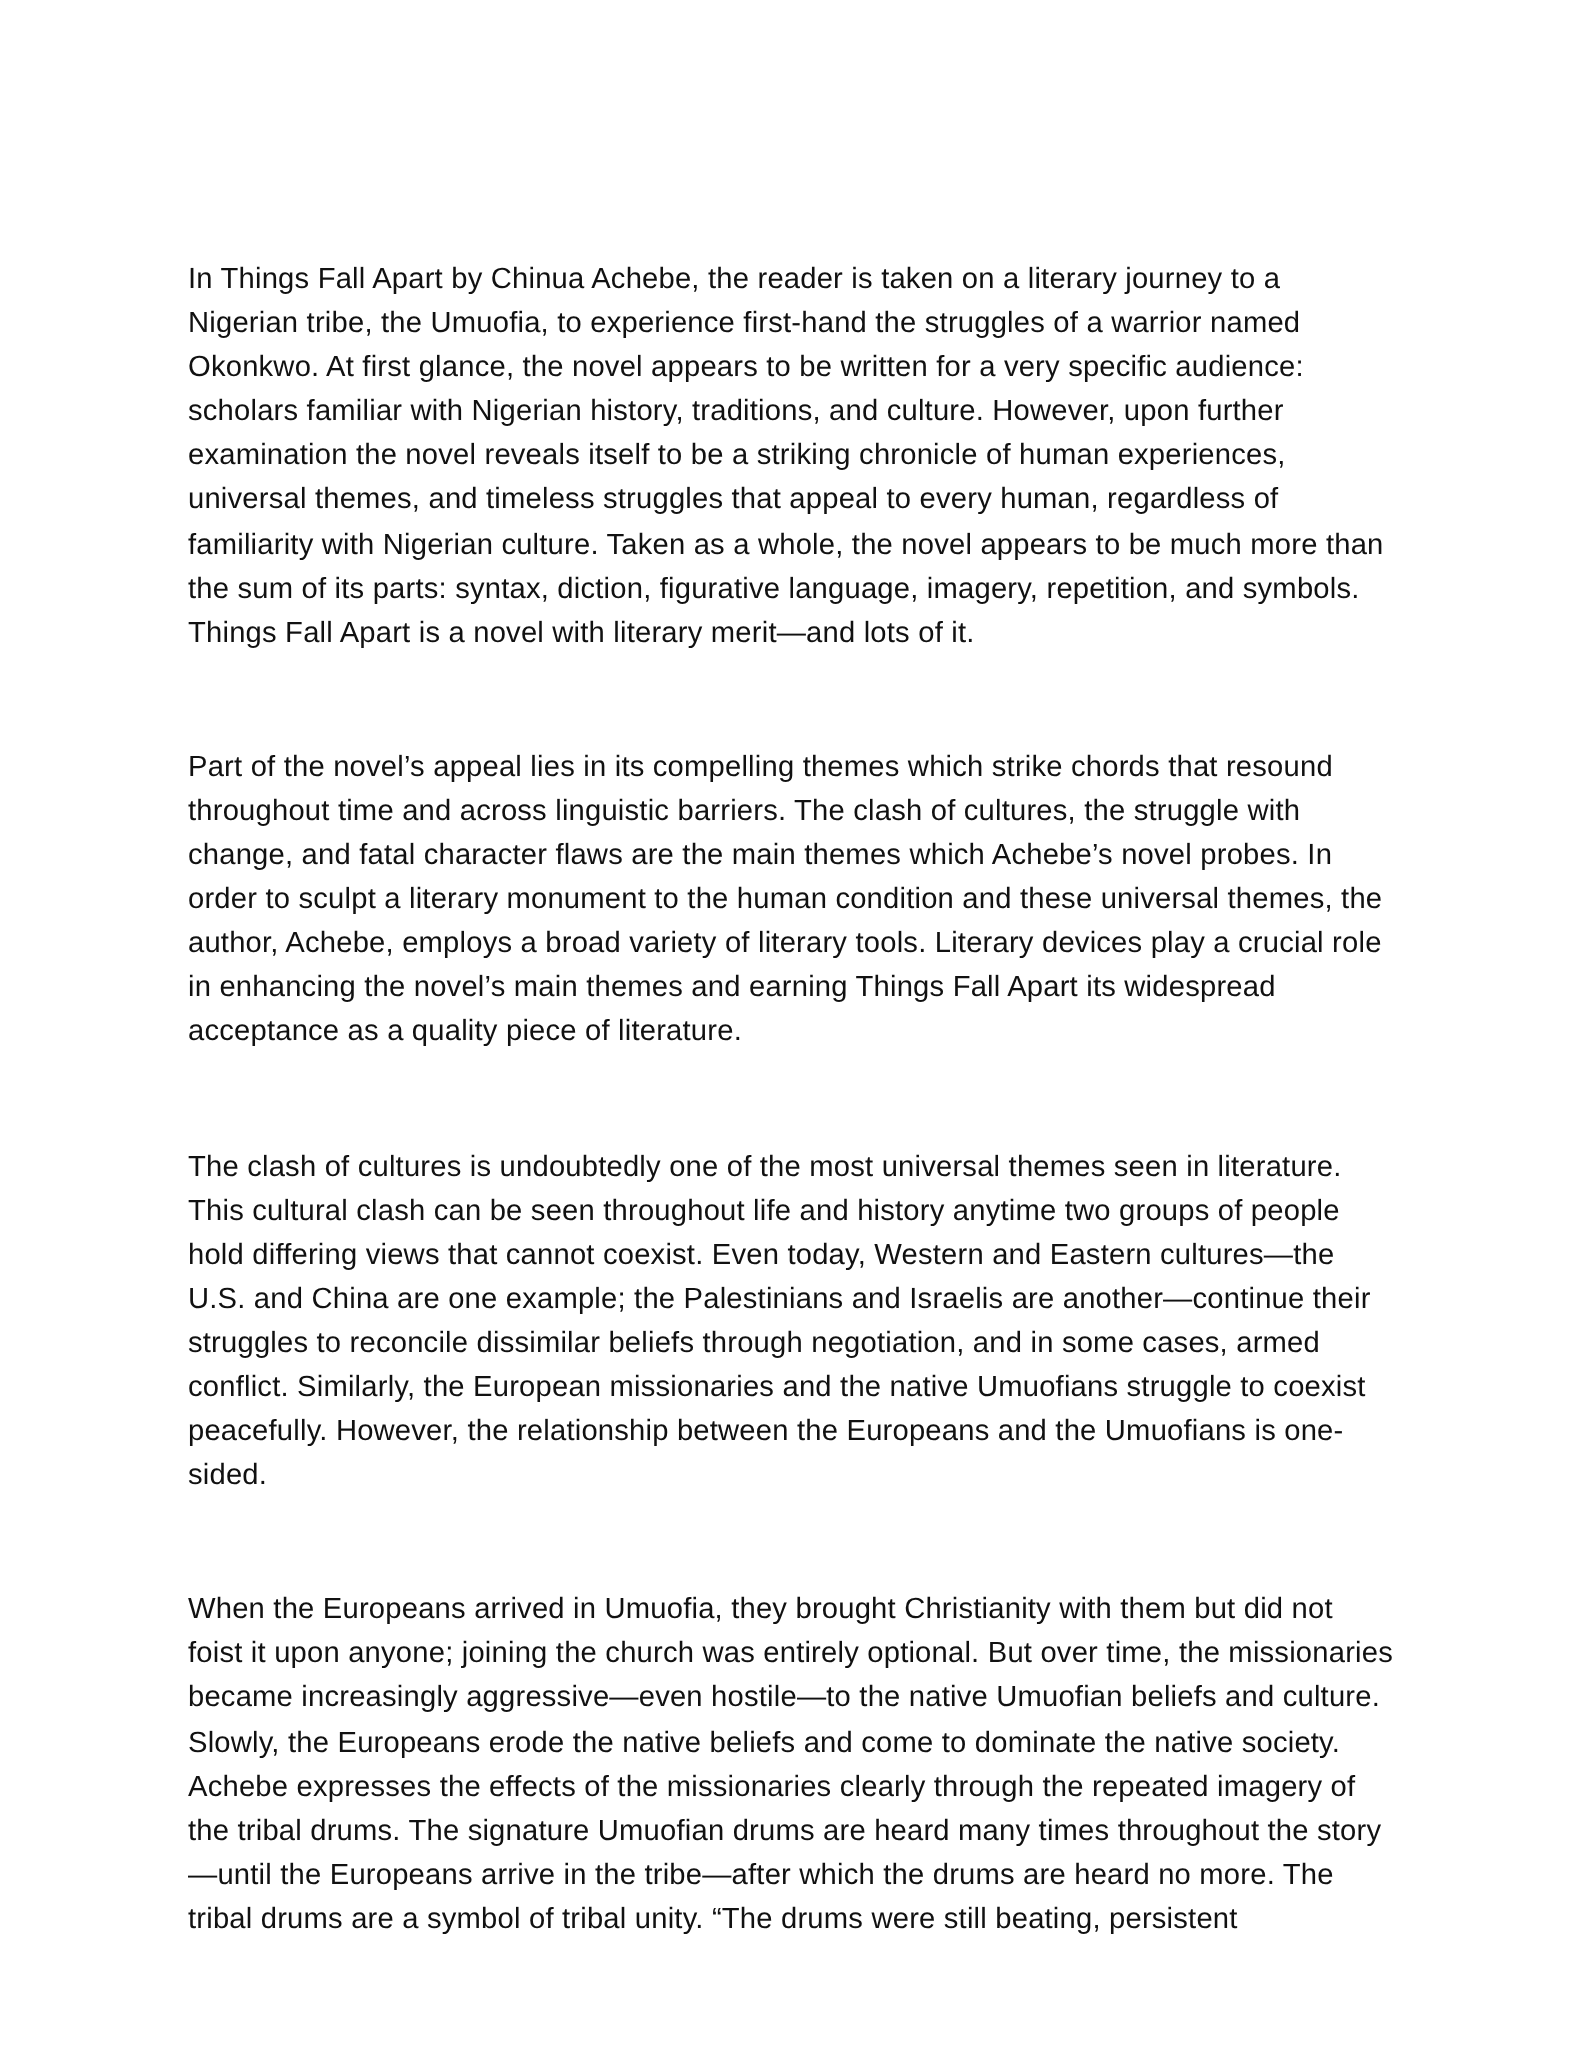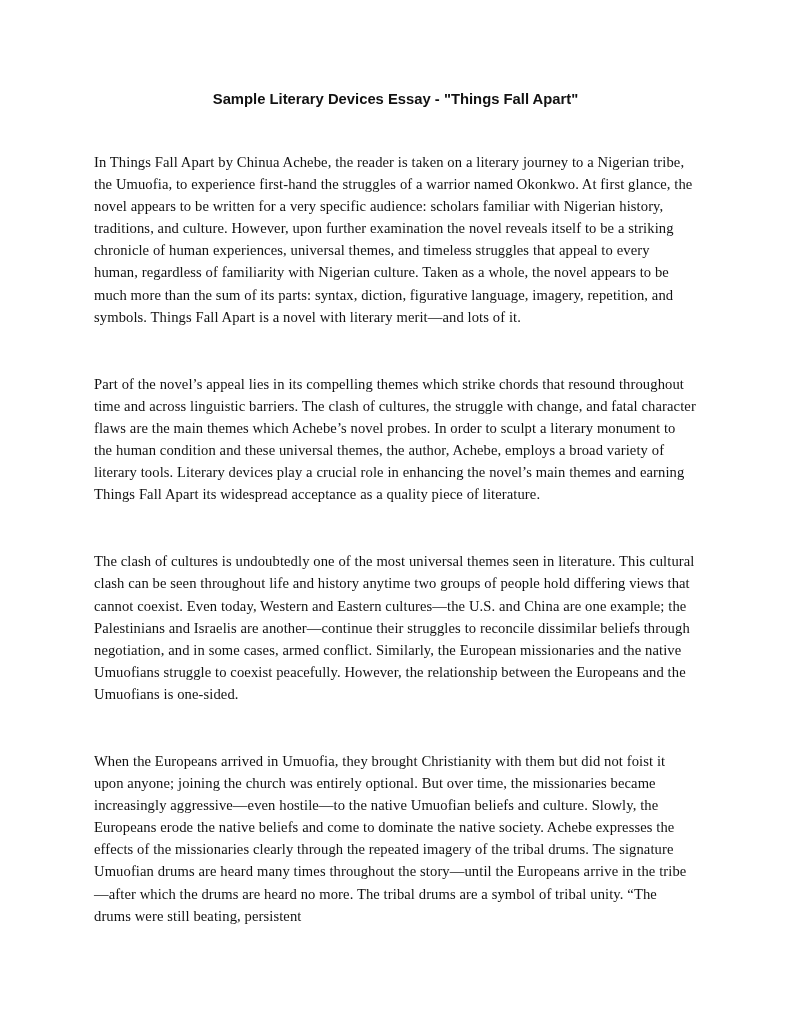--- a/index.html
+++ b/index.html
@@ -37,28 +37,26 @@
   .body-text {
     margin-top: 41px;
   }
   .body-text p {
     font-size: 14.6px;
     line-height: 22.1px;
     text-align: left;
     margin: 0 0 45px 0;
     color: #111111;
     letter-spacing: 0.1px;
-    font-family: Liberation Serif, serif;
   }
 </style>
 </head>
 <body>
 
 <div class="page">
-  <h1 class="doc-title">Sample Literary Devices Essay - "Things Fall Apart"</h1>
 
 
   <div class="body-text">
     <p>In Things Fall Apart by Chinua Achebe, the reader is taken on a literary journey to a Nigerian tribe, the Umuofia, to experience first-hand the struggles of a warrior named Okonkwo. At first glance, the novel appears to be written for a very specific audience: scholars familiar with Nigerian history, traditions, and culture. However, upon further examination the novel reveals itself to be a striking chronicle of human experiences, universal themes, and timeless struggles that appeal to every human, regardless of familiarity with Nigerian culture. Taken as a whole, the novel appears to be much more than the sum of its parts: syntax, diction, figurative language, imagery, repetition, and symbols. Things Fall Apart is a novel with literary merit—and lots of it.</p>
 
     <p>Part of the novel’s appeal lies in its compelling themes which strike chords that resound throughout time and across linguistic barriers. The clash of cultures, the struggle with change, and fatal character flaws are the main themes which Achebe’s novel probes. In order to sculpt a literary monument to the human condition and these universal themes, the author, Achebe, employs a broad variety of literary tools. Literary devices play a crucial role in enhancing the novel’s main themes and earning Things Fall Apart its widespread acceptance as a quality piece of literature.</p>
 
     <p>The clash of cultures is undoubtedly one of the most universal themes seen in literature. This cultural clash can be seen throughout life and history anytime two groups of people hold differing views that cannot coexist. Even today, Western and Eastern cultures—the U.S. and China are one example; the Palestinians and Israelis are another—continue their struggles to reconcile dissimilar beliefs through negotiation, and in some cases, armed conflict. Similarly, the European missionaries and the native Umuofians struggle to coexist peacefully. However, the relationship between the Europeans and the Umuofians is one-sided.</p>
 
     <p>When the Europeans arrived in Umuofia, they brought Christianity with them but did not foist it upon anyone; joining the church was entirely optional. But over time, the missionaries became increasingly aggressive—even hostile—to the native Umuofian beliefs and culture. Slowly, the Europeans erode the native beliefs and come to dominate the native society. Achebe expresses the effects of the missionaries clearly through the repeated imagery of the tribal drums. The signature Umuofian drums are heard many times throughout the story—until the Europeans arrive in the tribe—after which the drums are heard no more. The tribal drums are a symbol of tribal unity. “The drums were still beating, persistent</p>

